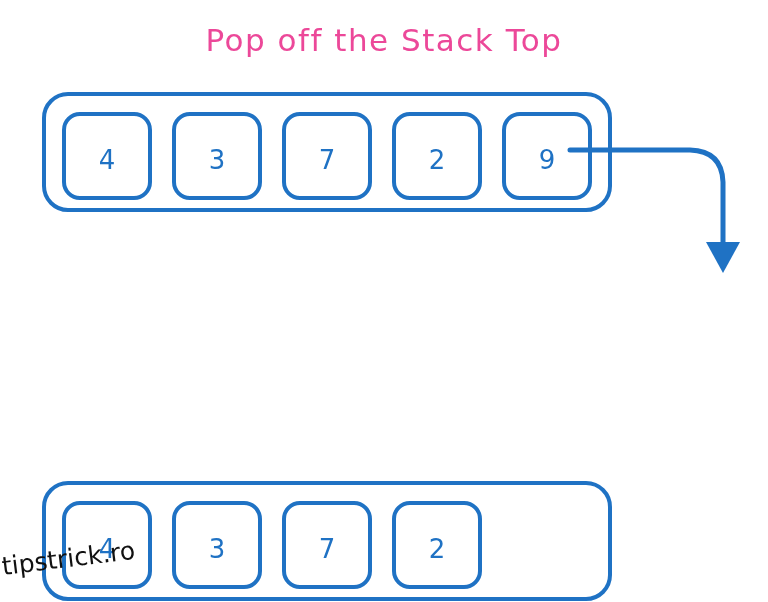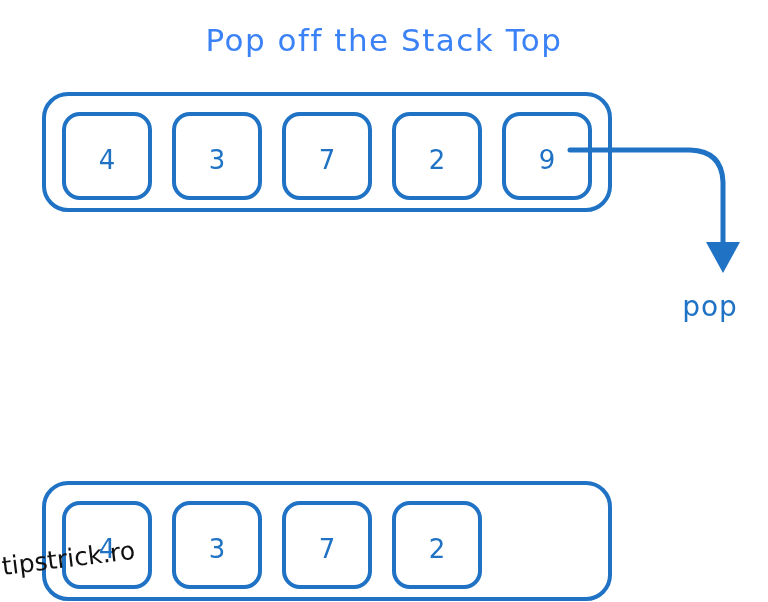--- a/index.html
+++ b/index.html
@@ -26,21 +26,21 @@
   .diagram-title {
     position: absolute;
     left: 0;
     top: 22px;
     width: 768px;
     text-align: center;
     font-family: "DejaVu Sans", sans-serif;
     font-size: 31px;
     font-weight: 400;
     letter-spacing: 1.5px;
-    color: #3b82f6;
+    color: #ec4899;
     white-space: nowrap;
   }
 
   .stack-row {
     position: absolute;
     box-sizing: border-box;
     border: 4px solid #1f72c4;
     border-radius: 26px;
     background: transparent;
   }
@@ -144,21 +144,20 @@
         <span>9</span>
       </div>
     </div>
   </div>
 
   <svg class="arrow-svg" viewBox="0 0 228 170">
     <path d="M 30 30 L 150 30 Q 182 31 183 62 L 183 130" fill="none" stroke="#1f72c4" stroke-width="5" stroke-linecap="round" stroke-linejoin="round"></path>
     <polygon points="166,122 200,122 183,153" fill="#1f72c4"></polygon>
   </svg>
 
-  <div class="pop-label">pop</div>
 
   <div class="stack-row" id="stack-after">
     <div class="cells">
       <div class="stack-cell">
         <span>4</span>
       </div>
       <div class="stack-cell">
         <span>3</span>
       </div>
       <div class="stack-cell">

